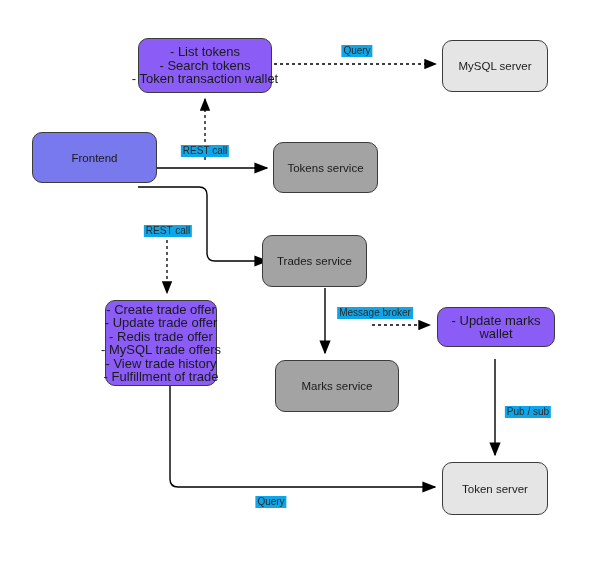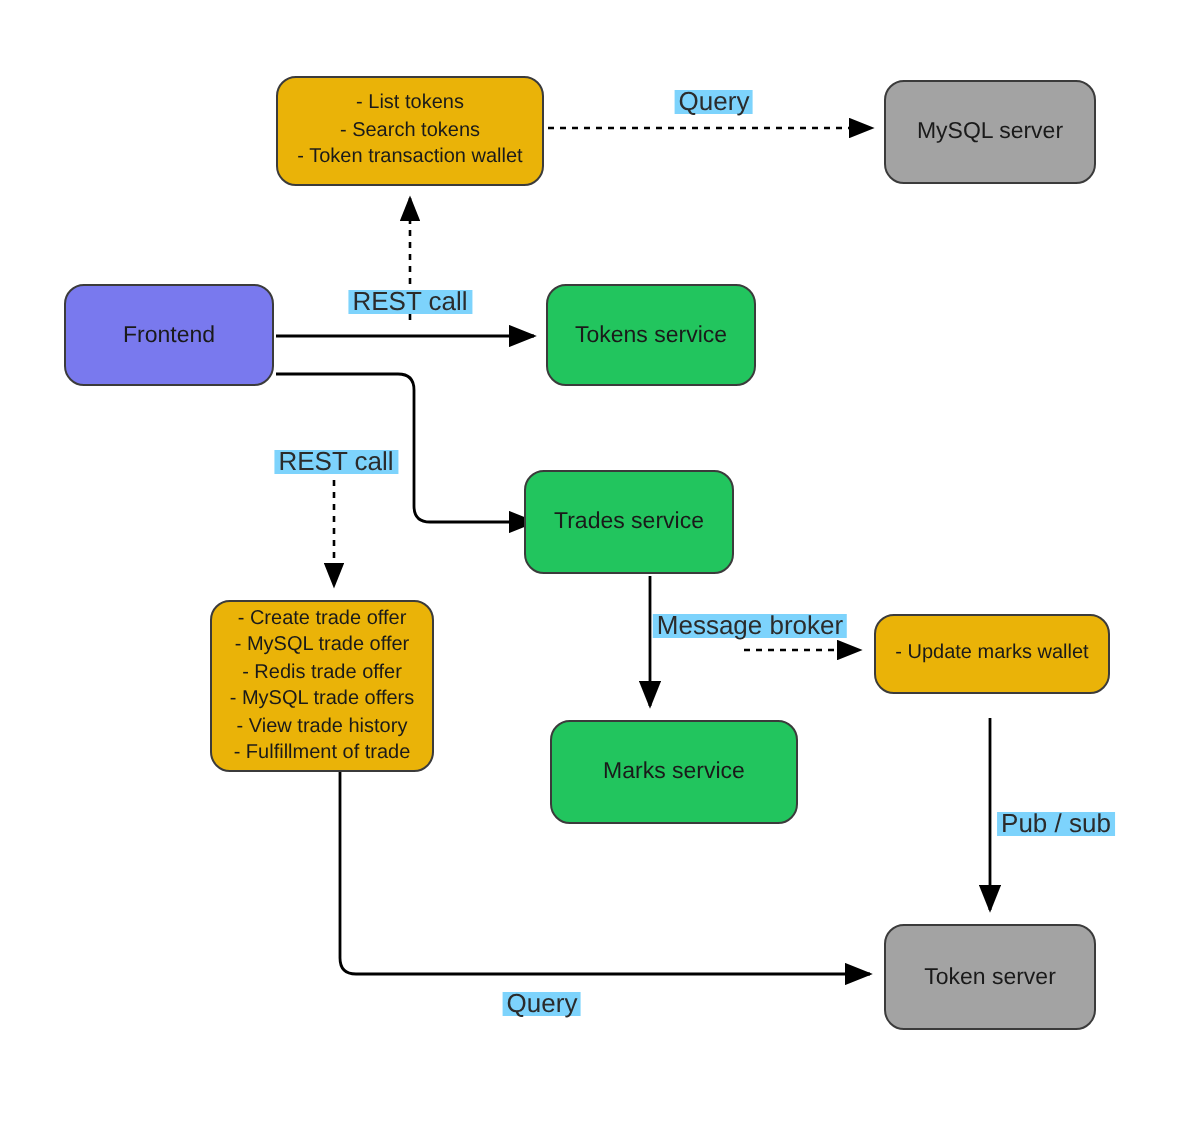--- a/index.html
+++ b/index.html
@@ -10,27 +10,27 @@
   }
   #canvas{position:absolute;left:0;top:0;width:601px;height:567px;}
   svg.connectors{position:absolute;left:0;top:0;z-index:1;}
   .node{
     position:absolute;z-index:2;box-sizing:border-box;
     border:1.6px solid #3b3b3b;border-radius:10px;
     display:flex;flex-direction:column;align-items:center;justify-content:center;
     text-align:center;font-size:11.5px;line-height:14px;
   }
   .node.frontend{background:#7979ee;}
-  .node.service{background:#22c55e;}
-  .node.server{background:#a3a3a3;}
-  .node.note{background:#eab308;font-size:10px;line-height:13.5px;}
+  .node.service{background:#a3a3a3;}
+  .node.server{background:#e5e5e5;}
+  .node.note{background:#8b5cf6;font-size:13px;line-height:13.5px;}
   .node .line{white-space:nowrap;}
   .edge-label{
     position:absolute;z-index:3;transform:translate(-50%,-50%);
-    background:#7dd3fc;padding:0 2px;font-size:13px;line-height:12px;
+    background:#0ea5e9;padding:0 2px;font-size:10px;line-height:12px;
     color:#2b2b2b;white-space:nowrap;
   }
 </style>
 </head>
 <body>
 
 <div id="canvas">
 
   <svg class="connectors" width="601" height="567" viewBox="0 0 601 567">
     <defs>
@@ -61,35 +61,35 @@
   <div class="node note" style="left:138px;top:38px;width:134px;height:55px">
     <div class="line">- List tokens</div>
     <div class="line">- Search tokens</div>
     <div class="line">- Token transaction wallet</div>
   </div>
 
   <div class="node server" style="left:442px;top:40px;width:106px;height:52px">
     <span>MySQL server</span>
   </div>
 
-  <div class="node frontend" style="left:32px;top:142px;width:105px;height:51px">
+  <div class="node frontend" style="left:32px;top:132px;width:125px;height:51px">
     <span>Frontend</span>
   </div>
 
   <div class="node service" style="left:273px;top:142px;width:105px;height:51px">
     <span>Tokens service</span>
   </div>
 
   <div class="node service" style="left:262px;top:235px;width:105px;height:52px">
     <span>Trades service</span>
   </div>
 
   <div class="node note" style="left:105px;top:300px;width:112px;height:86px">
     <div class="line">- Create trade offer</div>
-    <div class="line">- MySQL trade offer</div>
+    <div class="line">- Update trade offer</div>
     <div class="line">- Redis trade offer</div>
     <div class="line">- MySQL trade offers</div>
     <div class="line">- View trade history</div>
     <div class="line">- Fulfillment of trade</div>
   </div>
 
   <div class="node note" style="left:437px;top:307px;width:118px;height:40px">
     <span>- Update marks wallet</span>
   </div>
 

